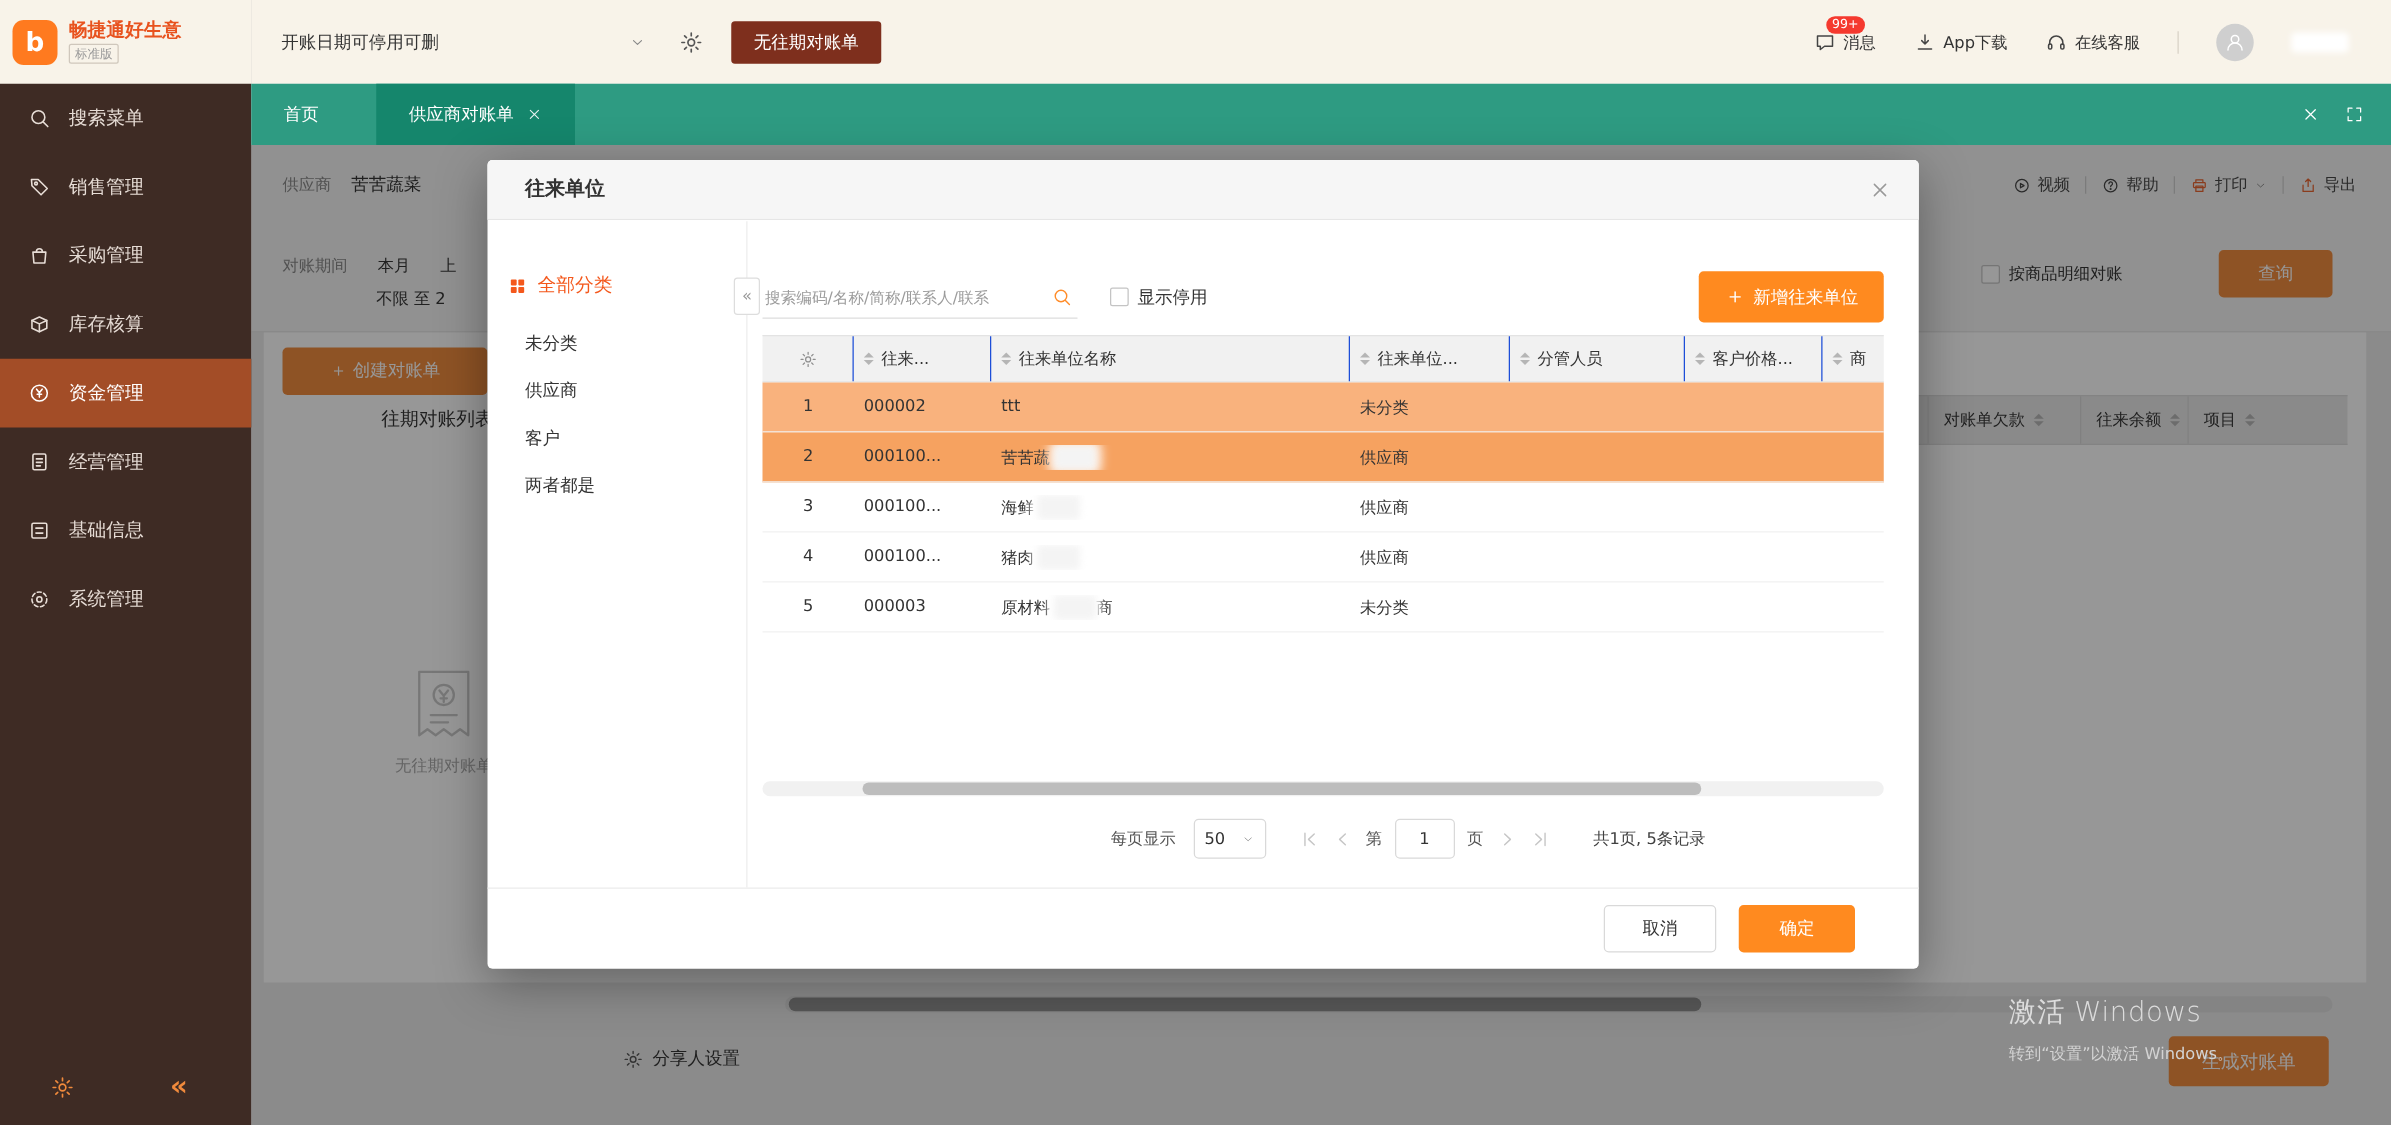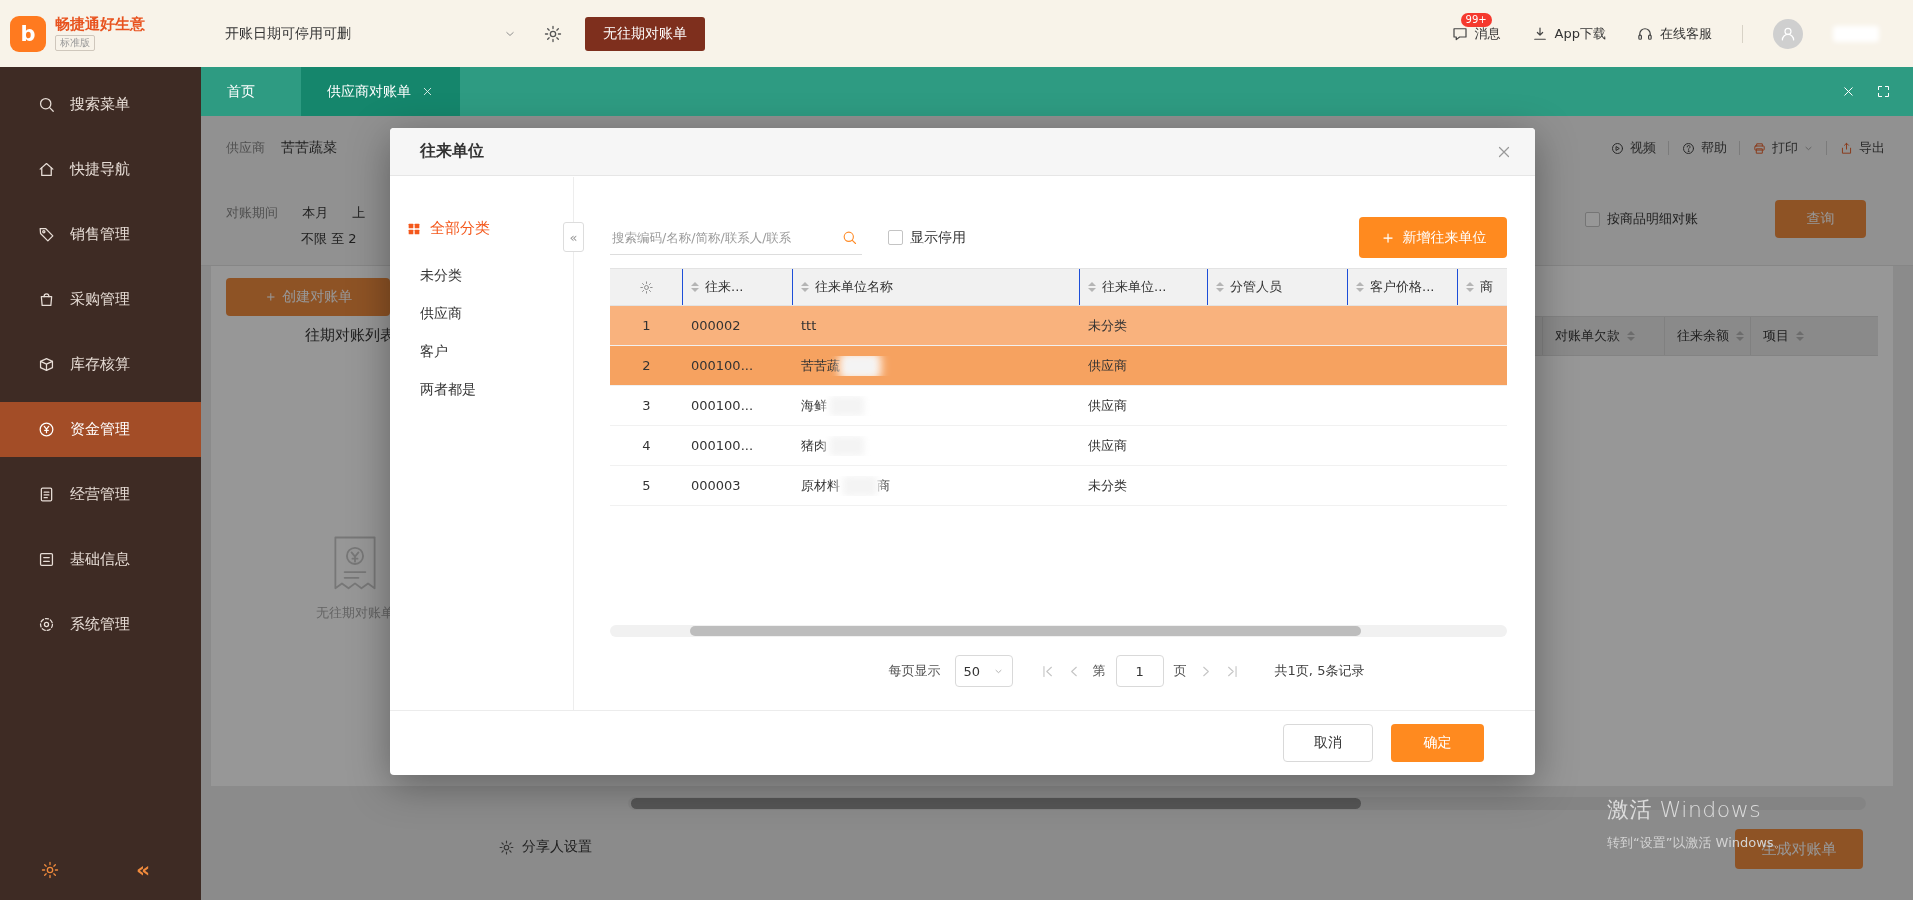--- a/index.html
+++ b/index.html
@@ -7,21 +7,21 @@
   body { font-family:"DejaVu Sans","Liberation Sans",sans-serif; font-size:14px; color:#333; background:#EFEFEF; }
   #app { position:relative; width:1913px; height:900px; overflow:hidden; background:#EFEFEF; }
   svg.ic { fill:none; stroke:currentColor; stroke-width:1.6; stroke-linecap:round; stroke-linejoin:round; display:block; }
 
   
   #sidebar { position:absolute; left:0; top:0; width:201px; height:900px; background:#3E2B24; z-index:20; }
   #logo-block { height:67px; background:#F8F3E9; display:flex; align-items:center; gap:9px; padding:0 10px; }
   .logo-mark { width:36px; height:36px; border-radius:9px; background:#FF7A1F; color:#fff; display:flex; align-items:center; justify-content:center; font-weight:bold; font-size:21px; flex:0 0 auto; }
   .logo-t1 { color:#E8531F; font-weight:700; font-size:15px; line-height:17px; white-space:nowrap; }
   .logo-t2 { display:inline-block; color:#999; font-size:10px; border:1px solid #CFC7BC; border-radius:2px; padding:0 4px; margin-top:2px; }
-  .side-item { height:55px; display:flex; align-items:center; gap:14px; padding-left:37px; color:#E7DDD6; font-size:15px; cursor:pointer;margin-top:10px; }
+  .side-item { height:55px; display:flex; align-items:center; gap:14px; padding-left:22px; color:#E7DDD6; font-size:15px; cursor:pointer; }
   .side-item svg { width:19px; height:19px; flex:0 0 auto; }
   .side-item.active { background:#A34D27; color:#FFFFFF; }
   #side-bottom { position:absolute; left:0; bottom:10px; width:100%; height:36px; color:#F08A3C; }
   #side-bottom .gear { position:absolute; left:40px; top:6px; width:20px; height:20px; cursor:pointer; }
   #side-bottom .collapse { position:absolute; left:136px; top:2px; font-size:22px; font-weight:bold; cursor:pointer; line-height:28px; }
 
   
   #topbar { position:absolute; left:201px; top:0; right:0; height:67px; background:#F8F3E9; display:flex; align-items:center; padding:0 34px 0 24px; z-index:20; }
   .tb-dropdown { width:292px; display:flex; align-items:center; justify-content:space-between; font-size:14px; color:#333; cursor:pointer; }
   .tb-dropdown svg { width:14px; height:14px; color:#888; }
@@ -82,21 +82,21 @@
   #watermark { position:absolute; left:1607px; top:795px; z-index:50; color:#DCDCDC; pointer-events:none; }
   #watermark .w1 { font-size:22px; font-weight:300; letter-spacing:.5px; }
   #watermark .w2 { font-size:13px; margin-top:9px; color:#D3D3D3; }
 
   
   #modal { position:absolute; left:390px; top:128px; width:1145px; height:647px; background:#fff; border-radius:4px; box-shadow:0 10px 40px rgba(0,0,0,.35); z-index:100; }
   .modal-header { height:48px; background:#F6F6F6; border-bottom:1px solid #E6E6E6; border-radius:4px 4px 0 0; display:flex; align-items:center; padding:0 22px 0 30px; }
   .modal-title { font-size:16px; font-weight:700; color:#333; }
   .modal-close { margin-left:auto; width:18px; height:18px; color:#999; cursor:pointer; }
   .modal-body { position:absolute; left:0; top:49px; right:0; bottom:65px; }
-  .cat-panel { position:absolute; left:0; top:0; bottom:0; width:184px; border-right:1px solid #EDEDED; }
+  .cat-panel { position:absolute; left:0; top:0; bottom:0; width:208px; border-right:1px solid #EDEDED; }
   .cat-all { display:flex; align-items:center; gap:8px; padding-left:16px; margin-top:42px; color:#F4581C; font-size:15px; cursor:pointer; }
   .cat-all svg { width:16px; height:16px; }
   .cat-list { margin-top:18px; }
   .cat-item { height:38px; line-height:38px; padding-left:30px; font-size:14px; color:#333; cursor:pointer; }
   .collapse-btn { position:absolute; right:-11px; top:45px; width:21px; height:30px; background:#FFF; border:1px solid #DDD; border-radius:3px; display:flex; align-items:center; justify-content:center; color:#999; font-size:13px; cursor:pointer; z-index:2; }
   .modal-main { position:absolute; left:208px; right:0; top:0; bottom:0; }
   .controls { position:absolute; left:12px; right:28px; top:40px; height:41px; display:flex; align-items:center; }
   .search-box { position:relative; width:252px; }
   .search-box input { width:100%; height:34px; border:none; border-bottom:1px solid #DDD; outline:none; font-size:12.5px; color:#333; padding:0 28px 0 2px; background:transparent; font-family:inherit; }
   .search-box input::placeholder { color:#9B9B9B; }
@@ -151,27 +151,20 @@
 
     <div class="side-item">
       <svg class="ic" viewBox="0 0 24 24">
           <circle cx="11" cy="11" r="6.5"></circle>
           <path d="M16 16l4.5 4.5"></path>
         </svg>
       <span>搜索菜单</span>
     </div>
     <div class="side-item">
       <svg class="ic" viewBox="0 0 24 24">
-          <path d="M4 11.5L12 4.5l8 7"></path>
-          <path d="M6 10v9.5h12V10"></path>
-        </svg>
-      <span>快捷导航</span>
-    </div>
-    <div class="side-item">
-      <svg class="ic" viewBox="0 0 24 24">
           <path d="M4 4.5h6.8L20 13.7l-6.3 6.3L4.5 10.8z"></path>
           <circle cx="8.6" cy="8.6" r="1.4"></circle>
         </svg>
       <span>销售管理</span>
     </div>
     <div class="side-item">
       <svg class="ic" viewBox="0 0 24 24">
           <path d="M5.5 8.5h13l-1 11h-11z"></path>
           <path d="M9 8.5V8a3 3 0 016 0v.5"></path>
         </svg>

